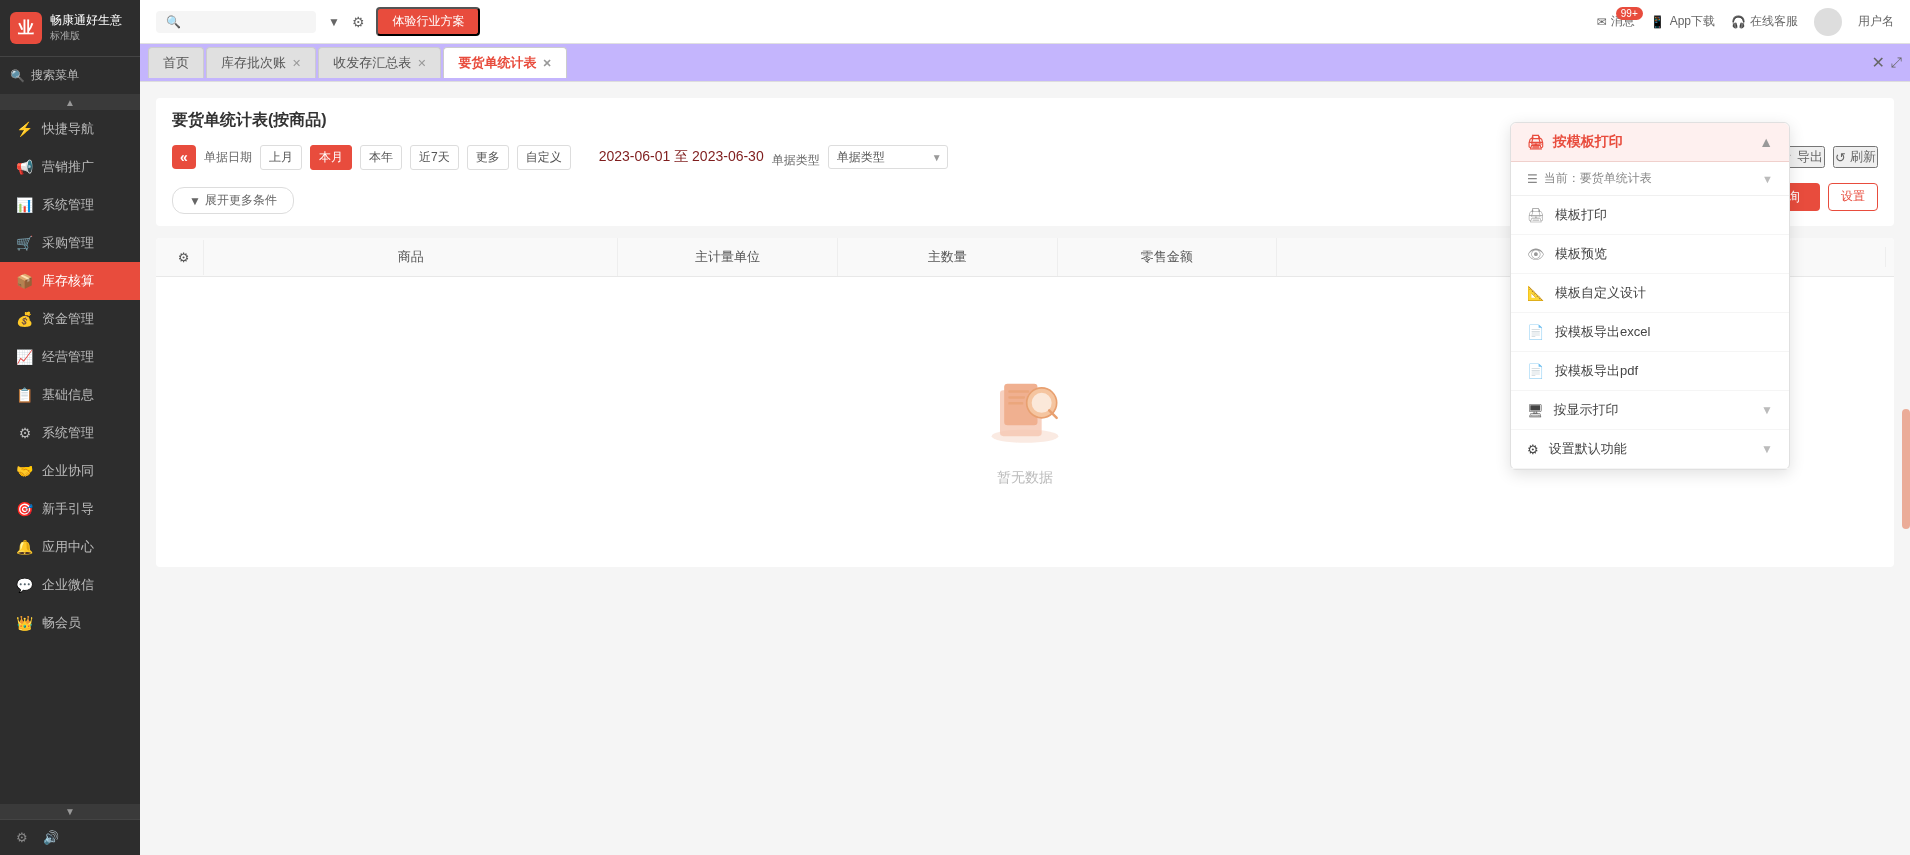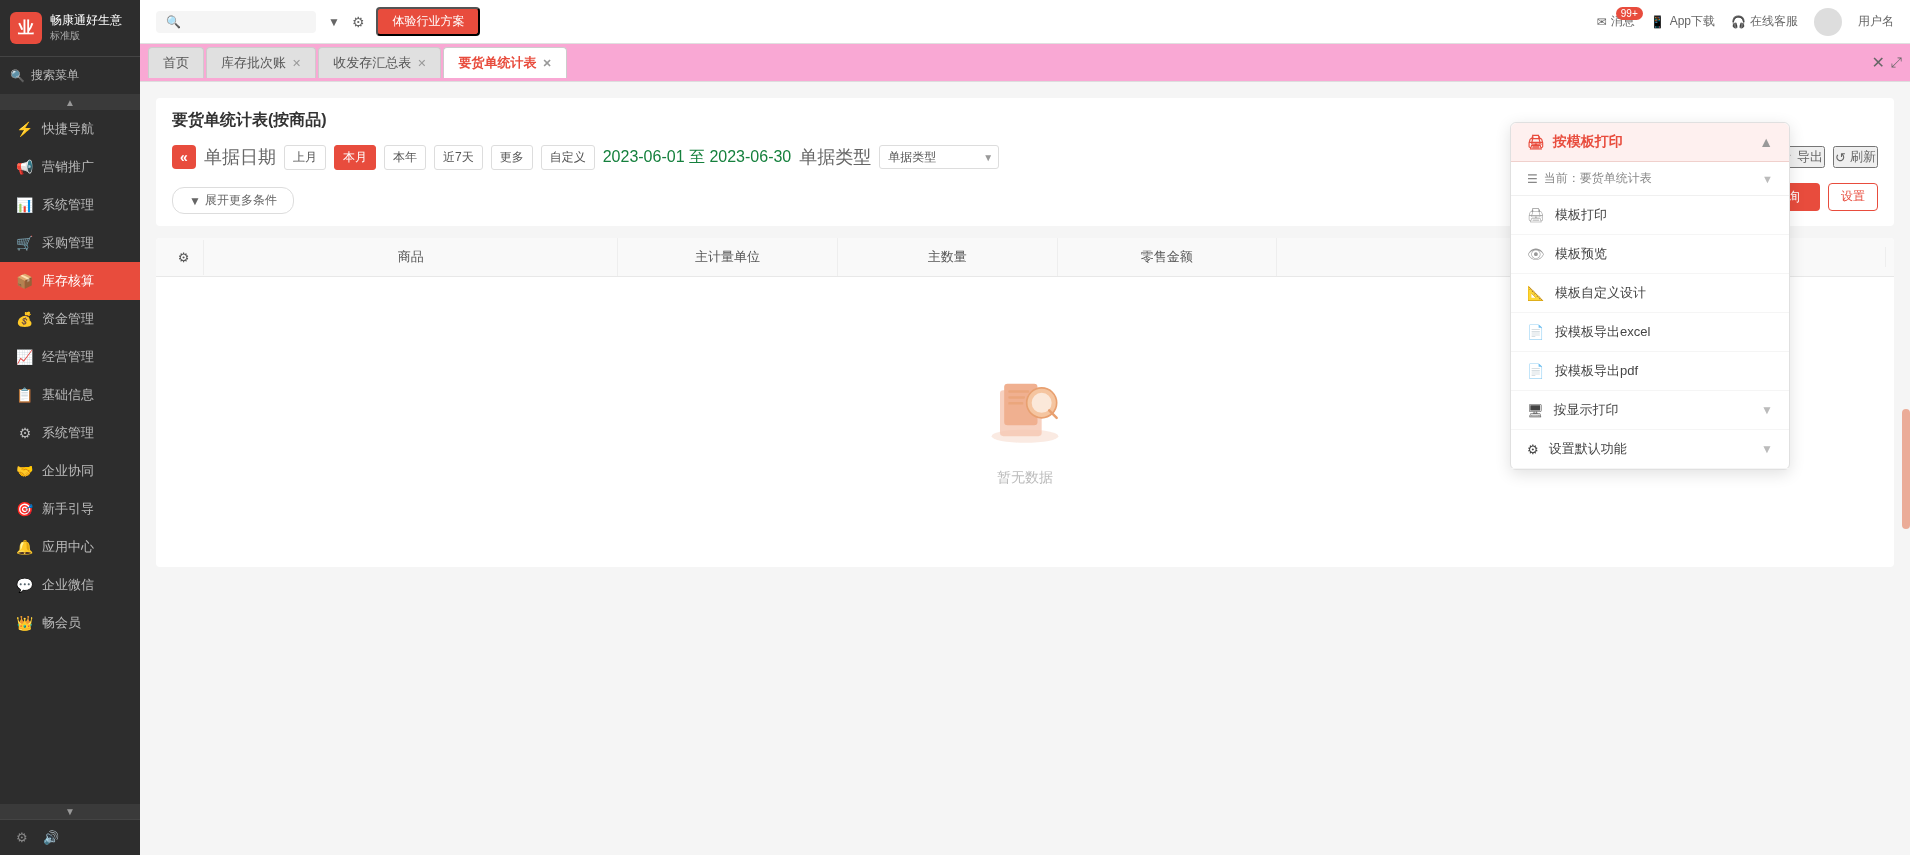--- a/index.html
+++ b/index.html
@@ -97,21 +97,21 @@
     .topbar-right { display: flex; align-items: center; gap: 16px; }
     .topbar-icon-btn { display: flex; align-items: center; gap: 4px; color: #666; font-size: 12px; cursor: pointer; position: relative; }
     .badge {
       background: #e84c3d; color: white; border-radius: 10px;
       font-size: 10px; padding: 1px 5px; position: absolute; top: -6px; right: -8px;
     }
     .avatar { width: 28px; height: 28px; background: #ddd; border-radius: 50%; }
 
     
     .tabbar {
-      background: #f9a8d4;
+      background: #c4b5fd;
       display: flex;
       align-items: center;
       padding: 0 8px;
       height: 38px;
       gap: 2px;
       flex-shrink: 0;
       border-bottom: 1px solid #ddd;
       position: relative;
     }
     .tab {
@@ -143,27 +143,27 @@
       display: flex; align-items: center; gap: 8px; flex-wrap: wrap;
     }
     .toolbar-expand {
       background: #e84c3d; color: white; width: 24px; height: 24px;
       border-radius: 4px; display: flex; align-items: center; justify-content: center;
       cursor: pointer; font-size: 14px; font-weight: bold;
     }
     .filter-row {
       display: flex; align-items: center; gap: 8px; flex: 1;
     }
-    .filter-label { color: #666; font-size: 18px; white-space: nowrap; }
+    .filter-label { color: #666; font-size: 12px; white-space: nowrap; }
     .date-btn {
       padding: 3px 8px; border: 1px solid #ddd; border-radius: 3px;
       font-size: 12px; cursor: pointer; background: #fff; color: #555;
     }
     .date-btn.active { background: #e84c3d; color: white; border-color: #e84c3d; }
-    .date-range { font-size: 16px; color: #15803d; margin-left: 0; }
+    .date-range { font-size: 14px; color: #7f1d1d; margin-left: 20px; }
 
     .filter-section { display: flex; align-items: flex-end; gap: 8px; }
     .filter-select {
       border: 1px solid #ddd; border-radius: 3px; padding: 4px 24px 4px 8px;
       font-size: 12px; color: #555; background: #fff; min-width: 120px;
       appearance: none; cursor: pointer; position: relative;
     }
     .select-wrapper { position: relative; display: inline-block; }
     .select-wrapper::after {
       content: '▼'; position: absolute; right: 6px; top: 50%; transform: translateY(-50%);

